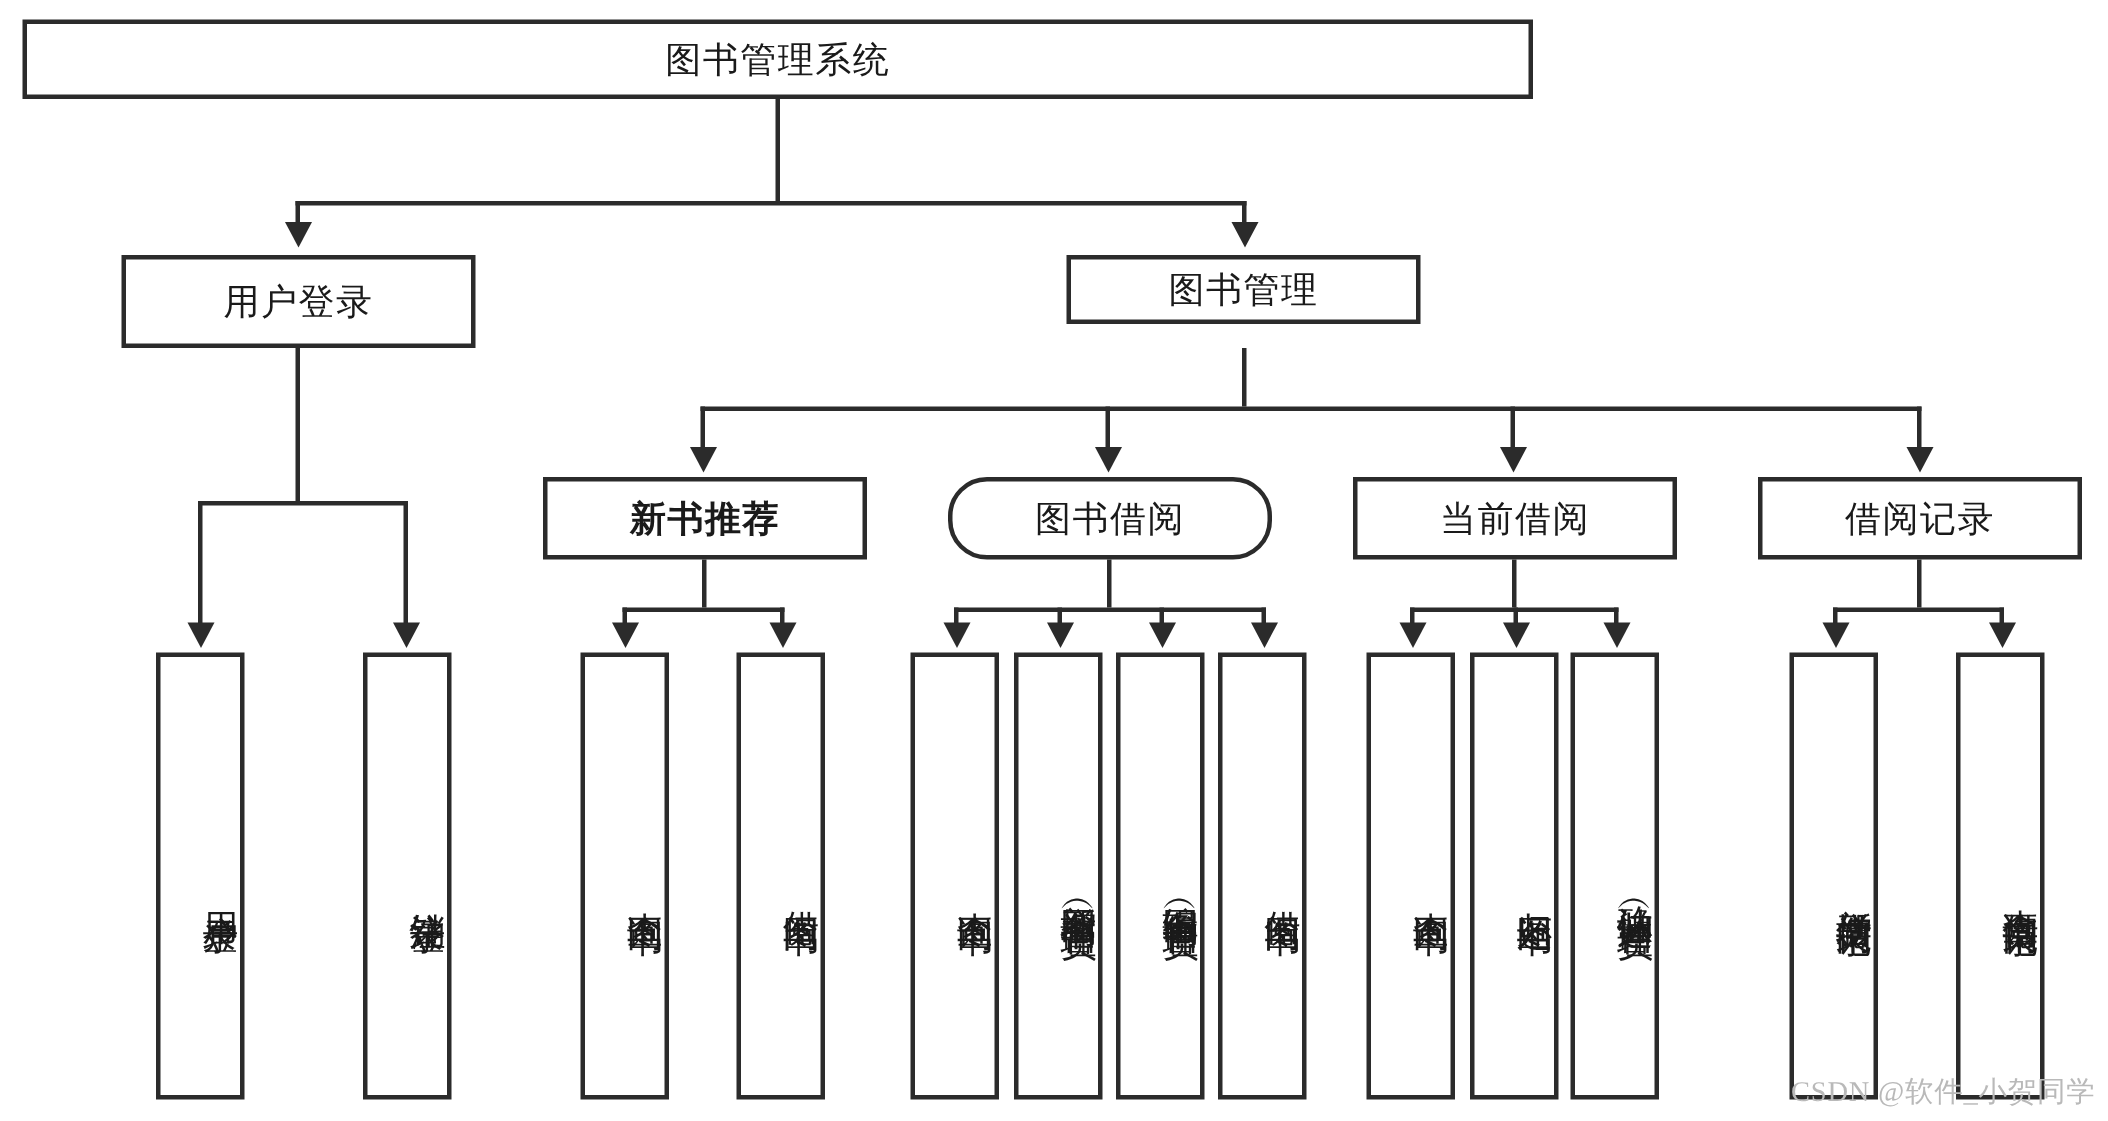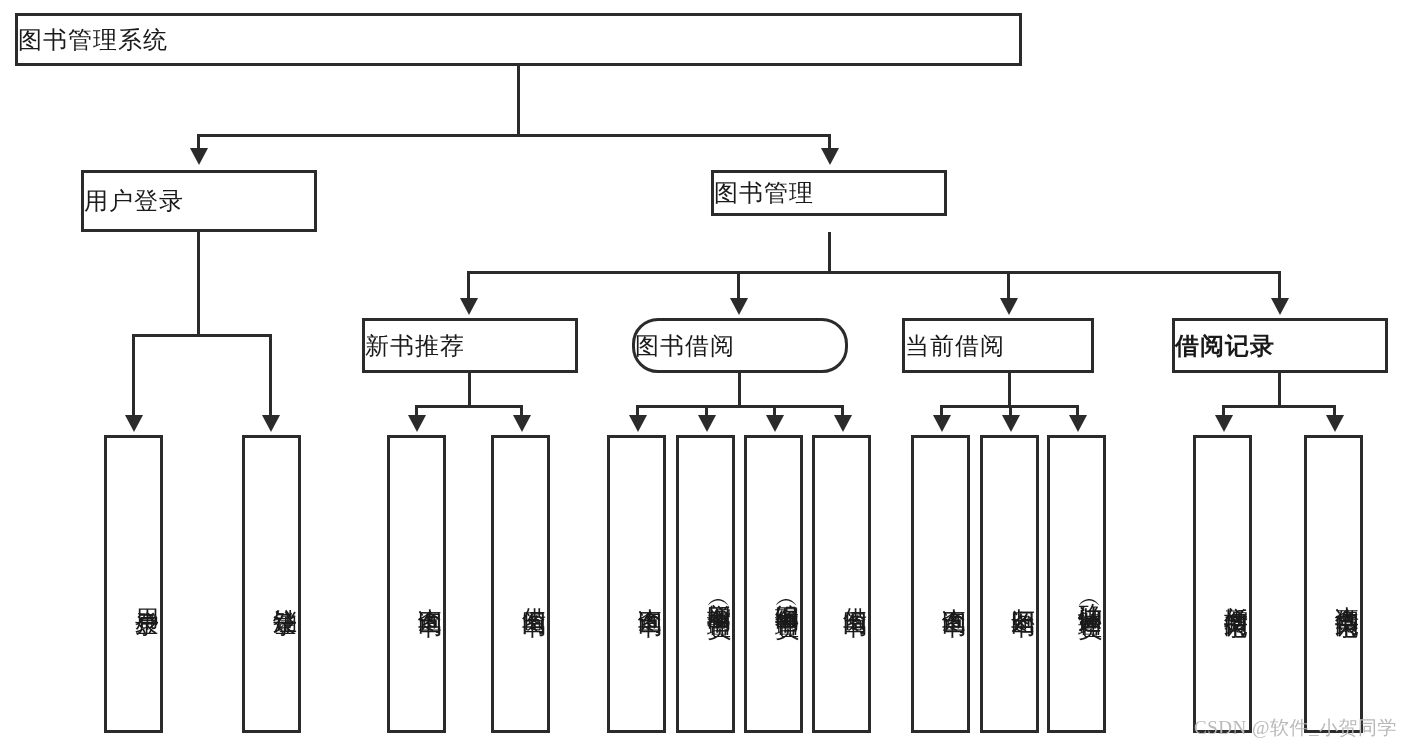--- a/index.html
+++ b/index.html
@@ -17,20 +17,21 @@
     background: #ffffff;
     overflow: hidden;
   }
   .node {
     position: absolute;
     box-sizing: border-box;
     border: 3px solid #2b2b2b;
     background: #ffffff;
     display: flex;
     align-items: center;
+    justify-content: center;
     color: #1a1a1a;
   }
   .node.horiz {
     font-size: 24px;
     letter-spacing: 1px;
   }
   .node.vert {
     writing-mode: vertical-rl;
     text-orientation: upright;
     font-size: 24px;
@@ -105,30 +106,30 @@
   <div class="conn h" style="left:467px; top:271px; width:814px;"></div>
   <div class="conn v" style="left:467px; top:271px; height:30px;"></div>
   <div class="arrow" style="left:460px; top:298px;"></div>
   <div class="conn v" style="left:737px; top:271px; height:30px;"></div>
   <div class="arrow" style="left:730px; top:298px;"></div>
   <div class="conn v" style="left:1007px; top:271px; height:30px;"></div>
   <div class="arrow" style="left:1000px; top:298px;"></div>
   <div class="conn v" style="left:1278px; top:271px; height:30px;"></div>
   <div class="arrow" style="left:1271px; top:298px;"></div>
 
-  <div class="node horiz" style="left:362px; top:318px; width:216px; height:55px;">
+  <div class="node horiz" style="left:362px; top:318px; width:216px; height:55px;font-weight:bold;">
     <span>新书推荐</span>
   </div>
   <div class="node horiz" style="left:632px; top:318px; width:216px; height:55px;border-radius:26px;">
     <span>图书借阅</span>
   </div>
-  <div class="node horiz" style="left:902px; top:318px; width:192px; height:55px;">
+  <div class="node horiz" style="left:902px; top:318px; width:216px; height:55px;">
     <span>当前借阅</span>
   </div>
-  <div class="node horiz" style="left:1172px; top:318px; width:216px; height:55px;font-weight:bold;">
+  <div class="node horiz" style="left:1172px; top:318px; width:216px; height:55px;">
     <span>借阅记录</span>
   </div>
 
   <div class="conn v" style="left:468px; top:373px; height:32px;"></div>
   <div class="conn h" style="left:415px; top:405px; width:108px;"></div>
   <div class="conn v" style="left:415px; top:405px; height:13px;"></div>
   <div class="arrow" style="left:408px; top:415px;"></div>
   <div class="conn v" style="left:520px; top:405px; height:13px;"></div>
   <div class="arrow" style="left:513px; top:415px;"></div>
 

